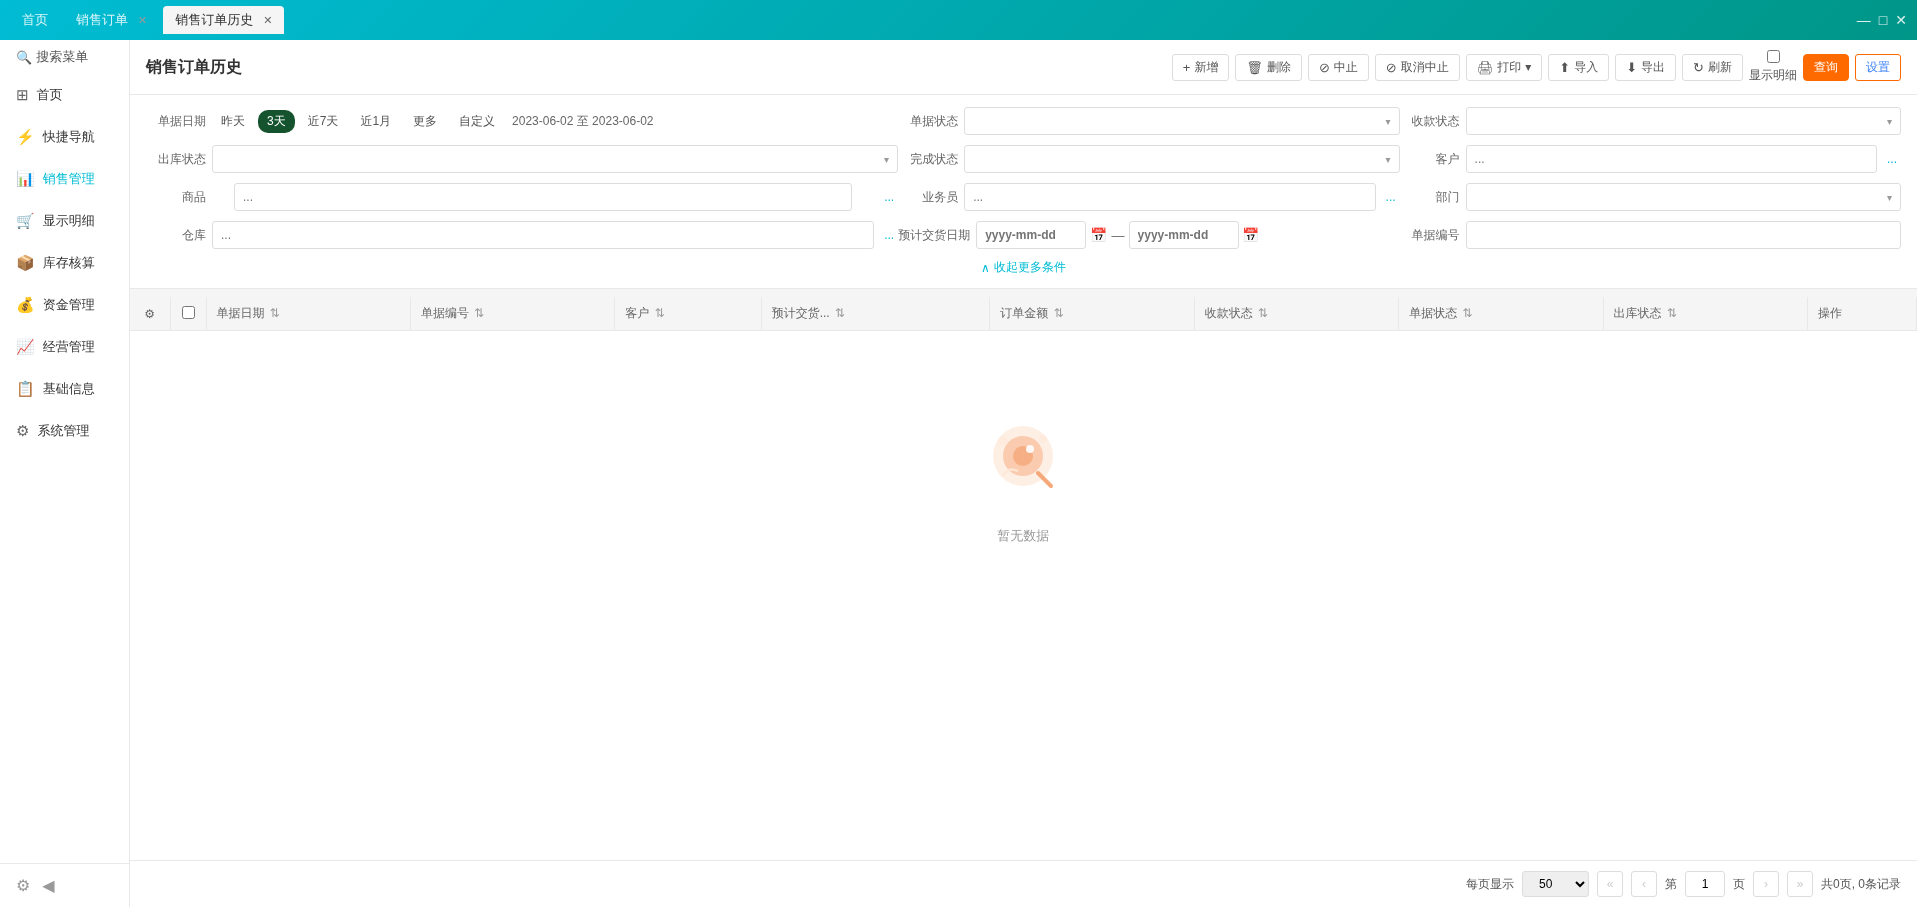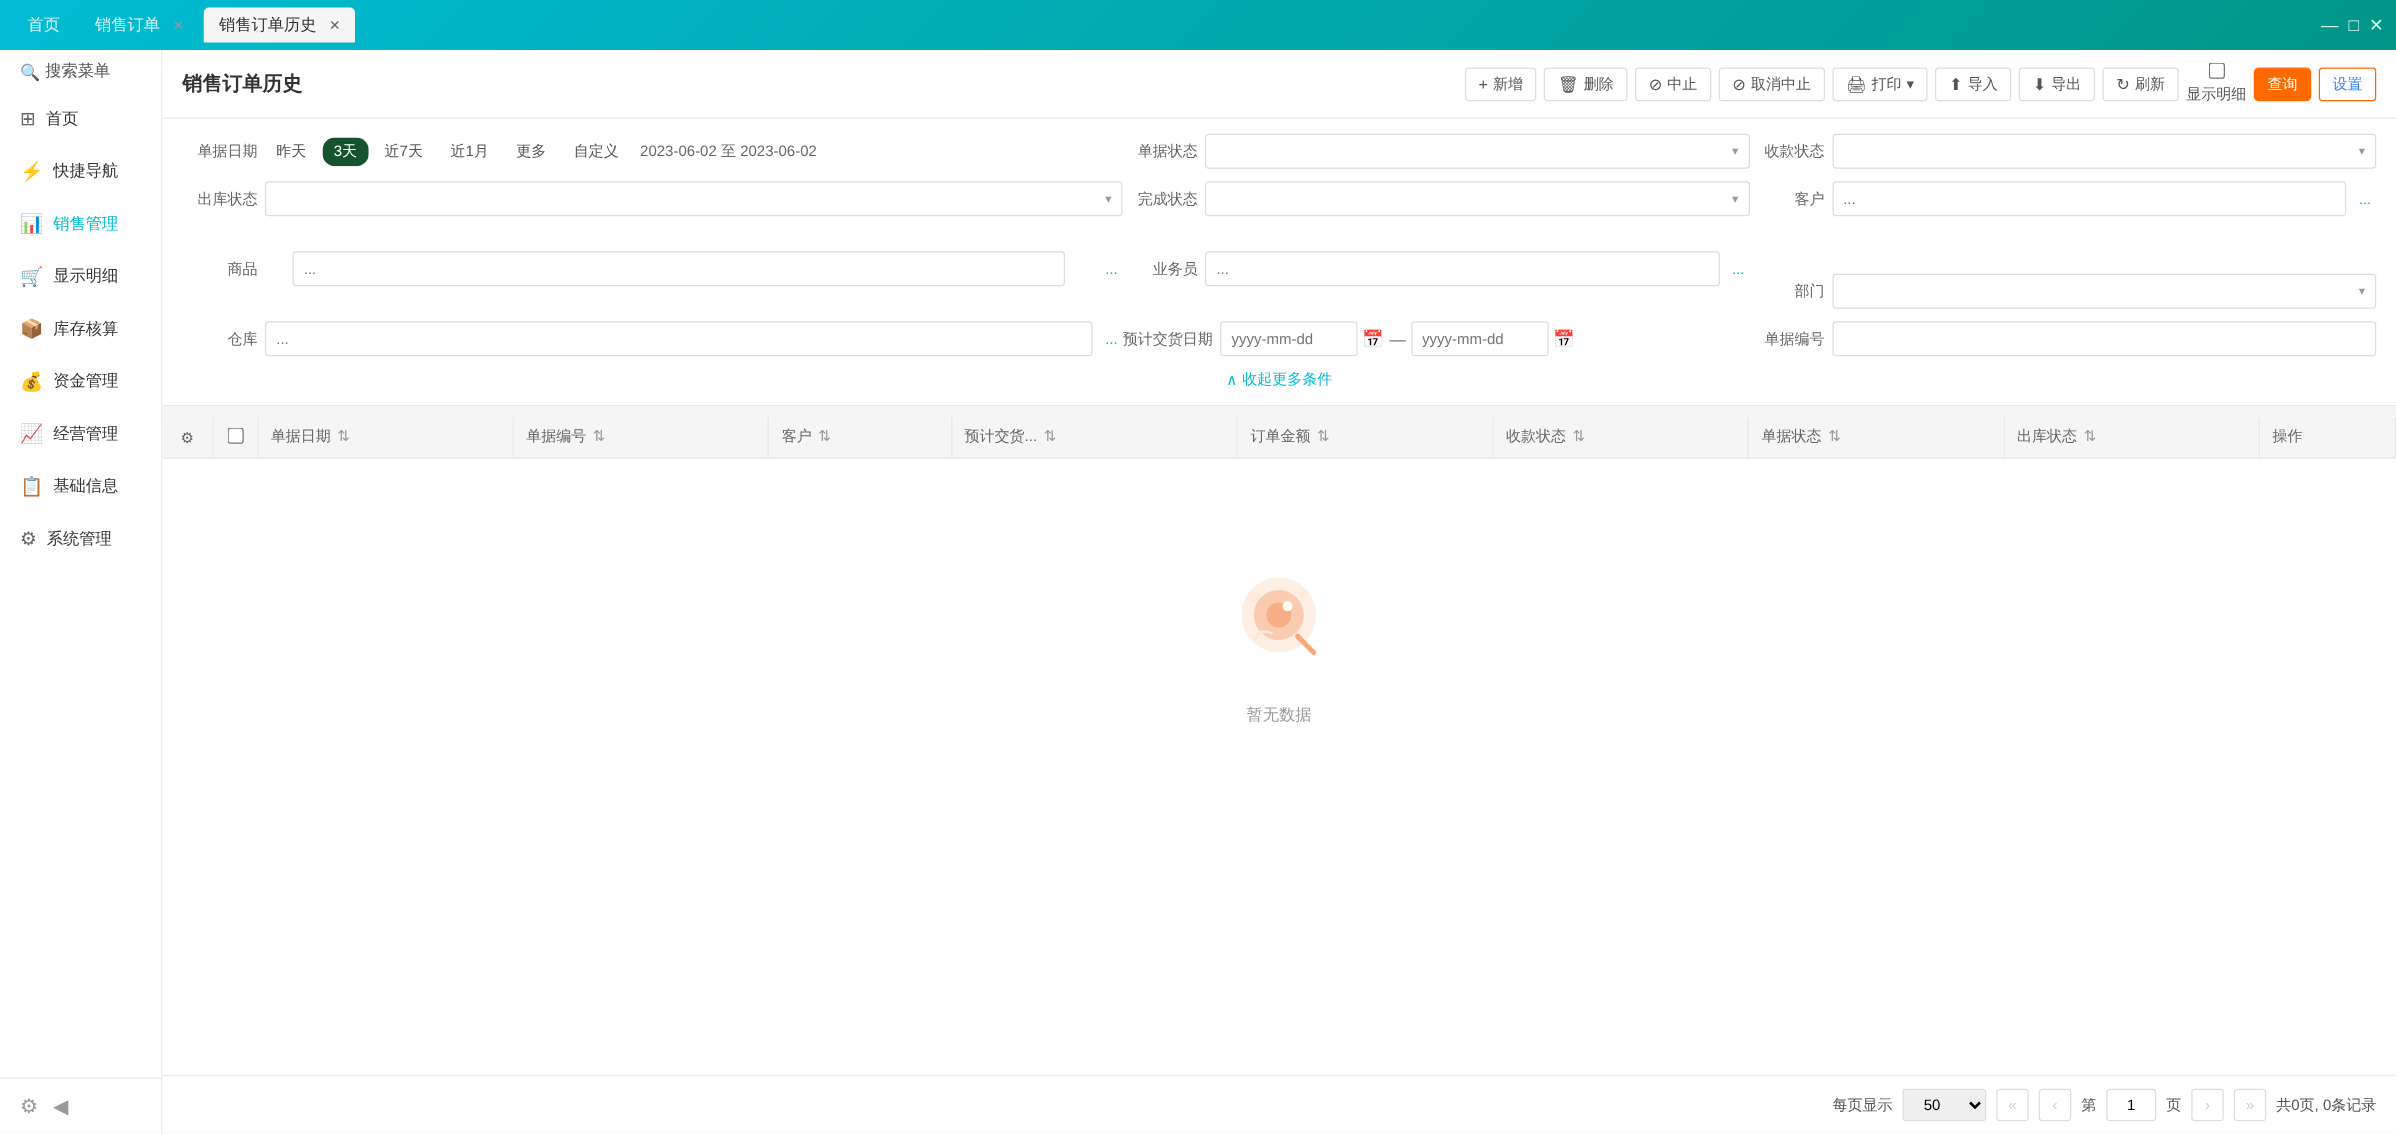--- a/index.html
+++ b/index.html
@@ -47,21 +47,21 @@
     .filter-label { color: #666; font-size: 12px; white-space: nowrap; min-width: 60px; text-align: right; }
     .filter-input { flex: 1; height: 28px; border: 1px solid #ddd; border-radius: 3px; padding: 0 8px; font-size: 12px; outline: none; }
     .filter-select-wrap { flex: 1; height: 28px; border: 1px solid #ddd; border-radius: 3px; padding: 0 8px; font-size: 12px; display: flex; align-items: center; justify-content: space-between; cursor: pointer; background: #fff; }
     .filter-select-wrap .chevron { color: #999; font-size: 10px; }
     .date-group { display: flex; align-items: center; gap: 4px; flex: 1; }
     .date-tag { padding: 2px 8px; border-radius: 10px; font-size: 12px; cursor: pointer; color: #555; border: 1px solid transparent; }
     .date-tag.active { background: #14532d; color: #fff; border-radius: 10px; }
     .date-range { font-size: 12px; color: #666; margin-left: 4px; }
     .ellipsis-btn { color: #00bcd4; cursor: pointer; font-size: 12px; padding: 0 4px; }
     .date-input-wrap { display: flex; align-items: center; gap: 4px; flex: 1; }
-    .date-input { height: 28px; border: 1px solid #ddd; border-radius: 3px; padding: 12px 8px; font-size: 12px; outline: none; width: 110px; color: #c2410c; }
+    .date-input { height: 28px; border: 1px solid #ddd; border-radius: 3px; padding: 12px 8px; font-size: 12px; outline: none; width: 110px; color: #c2410c; font-weight: bold; }
     .date-calendar-icon { color: #f5a623; cursor: pointer; font-size: 14px; }
     .date-dash { color: #666; }
     .collapse-btn { color: #00bcd4; font-size: 12px; cursor: pointer; display: flex; align-items: center; gap: 4px; justify-content: center; margin-top: 4px; }
 
     
     .table-area { flex: 1; overflow: auto; background: #fff; margin: 8px 0 0 0; }
     .data-table { width: 100%; border-collapse: collapse; font-size: 12px; }
     .data-table th { background: #f5f5f5; padding: 8px 10px; text-align: left; border-bottom: 1px solid #e8e8e8; border-right: 1px solid #e8e8e8; color: #666; font-weight: normal; white-space: nowrap; }
     .data-table th .sort-icon { color: #999; margin-left: 2px; }
     .data-table th.gear-col { width: 40px; text-align: center; }
@@ -266,21 +266,21 @@
         <div class="filter-item" style="flex: 1.5; gap: 28px;">
           <span class="filter-label">商品</span>
           <input class="filter-input" type="text" placeholder="..." style="">
           <span class="ellipsis-btn">...</span>
         </div>
         <div class="filter-item" style="flex: 1;">
           <span class="filter-label">业务员</span>
           <input class="filter-input" type="text" placeholder="..." style="">
           <span class="ellipsis-btn">...</span>
         </div>
-        <div class="filter-item" style="flex: 1; margin-top: 36px;">
+        <div class="filter-item" style="flex: 1;">
           <span class="filter-label">部门</span>
           <div class="filter-select-wrap">
             <span></span>
             <span class="chevron">▾</span>
           </div>
         </div>
       </div>
 
       <div class="filter-row">
         <div class="filter-item" style="flex: 1.5;">

